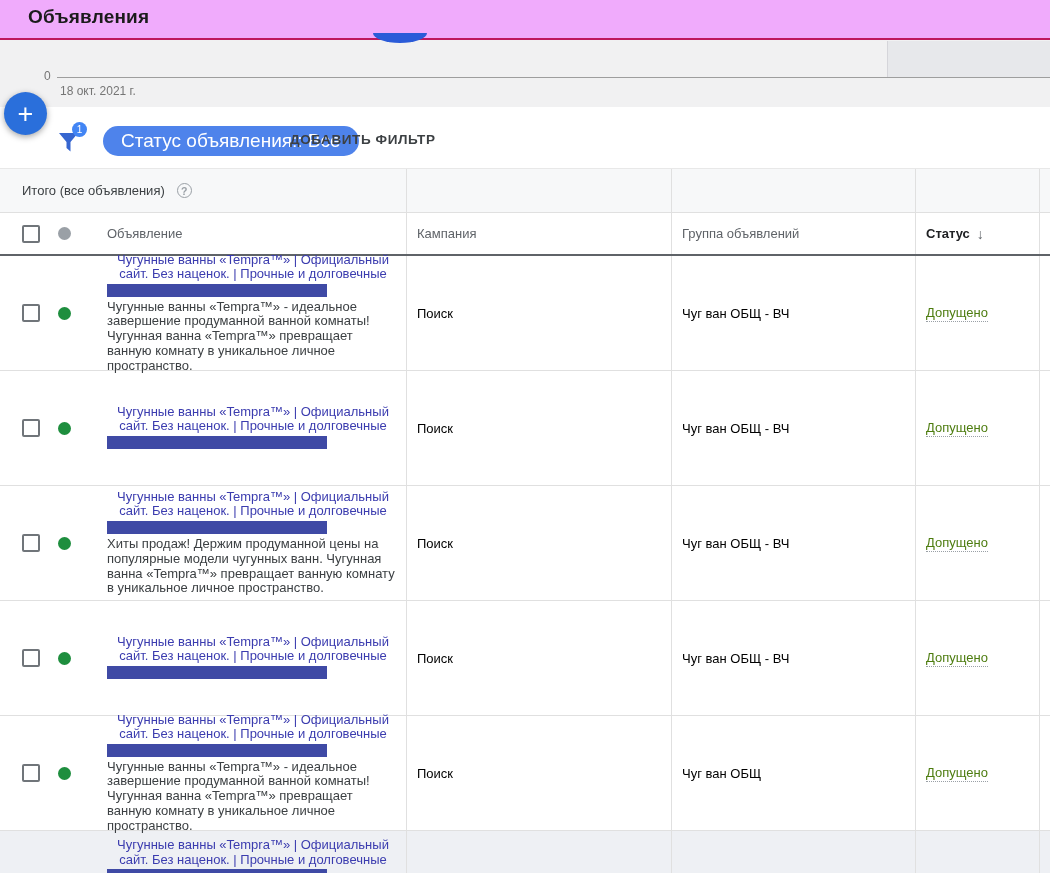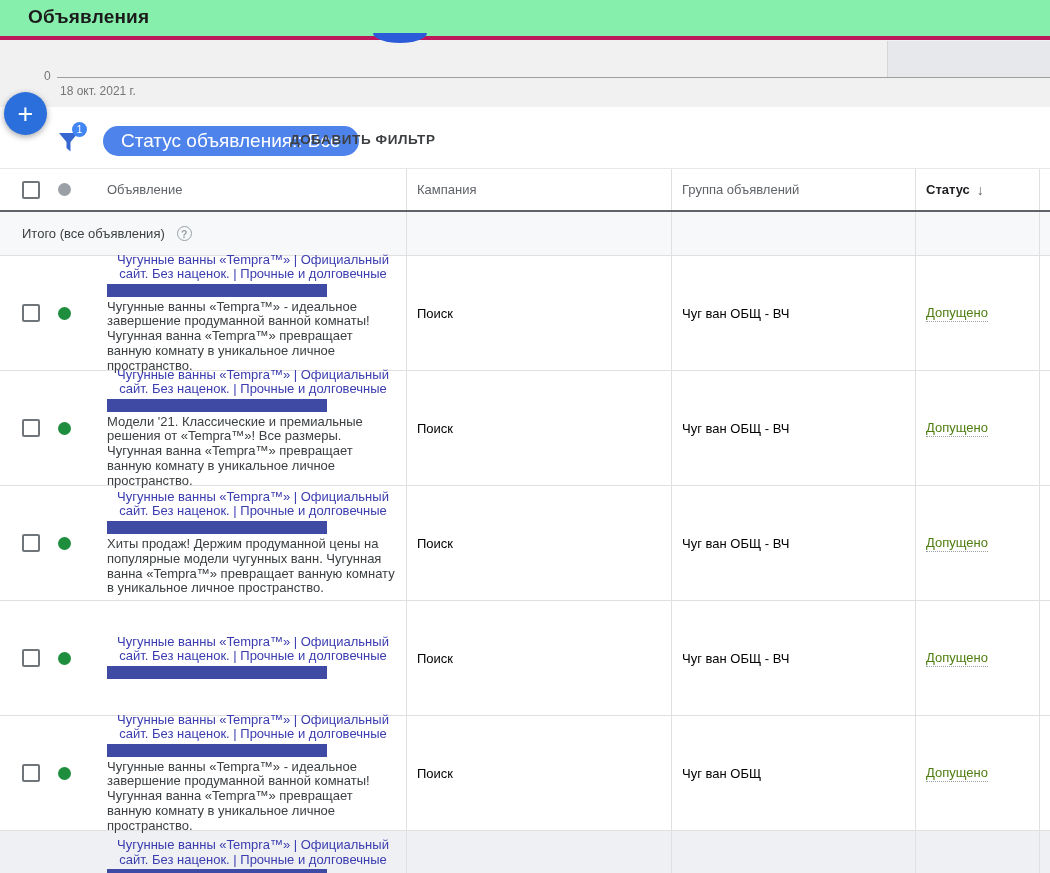--- a/index.html
+++ b/index.html
@@ -5,21 +5,21 @@
   * { margin:0; padding:0; box-sizing:border-box; }
   body { background:#fff; }
   .screen {
     position:relative; width:1050px; height:873px; overflow:hidden;
     background:#fff; font-family:"Liberation Sans","DejaVu Sans",sans-serif;
     color:#3c4043; font-size:13px;
   }
 
   
   .titlebar { position:absolute; left:0; top:0; width:1050px; height:40px;
-    background:#86efac; border-bottom:4px solid #be185d; }
+    background:#f0abfc; border-bottom:2px solid #be185d; }
   .titlebar h1 { position:absolute; left:28px; top:6px; font-size:19px;
     font-weight:bold; color:#1b1b1b; letter-spacing:.2px; }
 
   
   .chart-strip { position:absolute; left:0; top:40px; width:1050px; height:67px;
     background:#f1f1f2; }
   .chart-arc { position:absolute; left:373px; top:-7px; width:54px; height:10px;
     background:#2b5bd8; border-radius:0 0 50% 50% / 0 0 100% 100%; }
   .future-block { position:absolute; left:887px; top:1px; width:163px; height:36px;
     background:#e7e8eb; border-left:1px solid #d5d5da; }
@@ -121,50 +121,50 @@
         <path d="M1 1 h19 l-7.5 9 v9.5 l-4 -3.5 v-6 z" fill="#3666d0"></path>
       </svg>
       <span class="badge">1</span>
     </div>
     <button class="chip">Статус объявления:: Все</button>
     <button class="add-filter">ДОБАВИТЬ ФИЛЬТР</button>
   </div>
 
   <div class="table">
 
-    <div class="trow thead">
-      <div class="c1">
-        <span class="cb"></span>
-        <span class="dot gray"></span>
-        <span class="hlabel">Объявление</span>
-      </div>
-      <div class="c2">
-        <span class="hlabel">Кампания</span>
-      </div>
-      <div class="c3">
-        <span class="hlabel">Группа объявлений</span>
-      </div>
-      <div class="c4">
-        <span class="hlabel">Статус</span>
-        <span class="sort-arrow">↓</span>
-      </div>
-      <div class="c5"></div>
-    </div>
-
     <div class="trow total-row">
       <div class="c1">
         <span class="total-label">Итого (все объявления)</span>
         <span class="help-icon">?</span>
       </div>
       <div class="c2"></div>
       <div class="c3"></div>
       <div class="c4"></div>
       <div class="c5"></div>
     </div>
 
+    <div class="trow thead">
+      <div class="c1">
+        <span class="cb"></span>
+        <span class="dot gray"></span>
+        <span class="hlabel">Объявление</span>
+      </div>
+      <div class="c2">
+        <span class="hlabel">Кампания</span>
+      </div>
+      <div class="c3">
+        <span class="hlabel">Группа объявлений</span>
+      </div>
+      <div class="c4">
+        <span class="hlabel">Статус</span>
+        <span class="sort-arrow">↓</span>
+      </div>
+      <div class="c5"></div>
+    </div>
+
     <div class="trow datarow">
       <div class="c1">
         <span class="cb"></span>
         <span class="dot green"></span>
         <div class="ad-text">
           <a class="ad-title">Чугунные ванны «Tempra™» | Официальный сайт. Без наценок. | Прочные и долговечные</a>
           <div class="redact"></div>
           <div class="ad-body">Чугунные ванны «Tempra™» - идеальное завершение продуманной ванной комнаты! Чугунная ванна «Tempra™» превращает ванную комнату в уникальное личное пространство.</div>
         </div>
       </div>
@@ -180,21 +180,20 @@
       <div class="c5"></div>
     </div>
 
     <div class="trow datarow">
       <div class="c1">
         <span class="cb"></span>
         <span class="dot green"></span>
         <div class="ad-text">
           <a class="ad-title">Чугунные ванны «Tempra™» | Официальный сайт. Без наценок. | Прочные и долговечные</a>
           <div class="redact"></div>
-          <div class="ad-body">Модели '21. Классические и премиальные решения от «Tempra™»! Все размеры. Чугунная ванна «Tempra™» превращает ванную комнату в уникальное личное пространство.</div>
         </div>
       </div>
       <div class="c2">
           <a class="cell-link">Поиск</a>
         </div>
       <div class="c3">
           <a class="cell-link">Чуг ван ОБЩ - ВЧ</a>
         </div>
       <div class="c4">
           <span class="status-text">Допущено</span>

